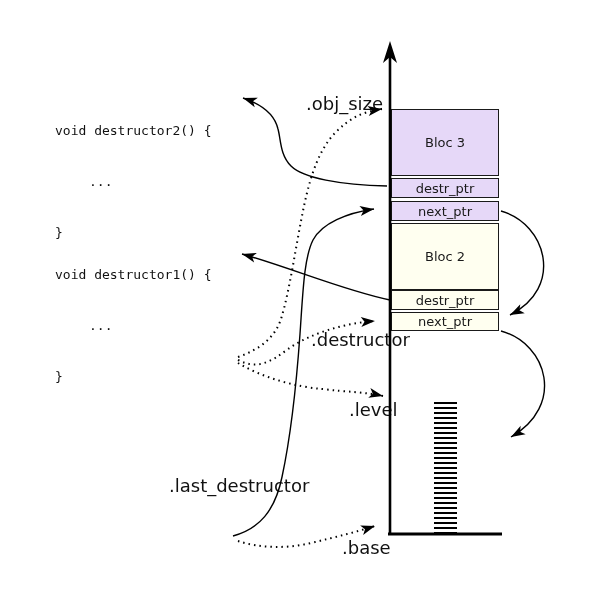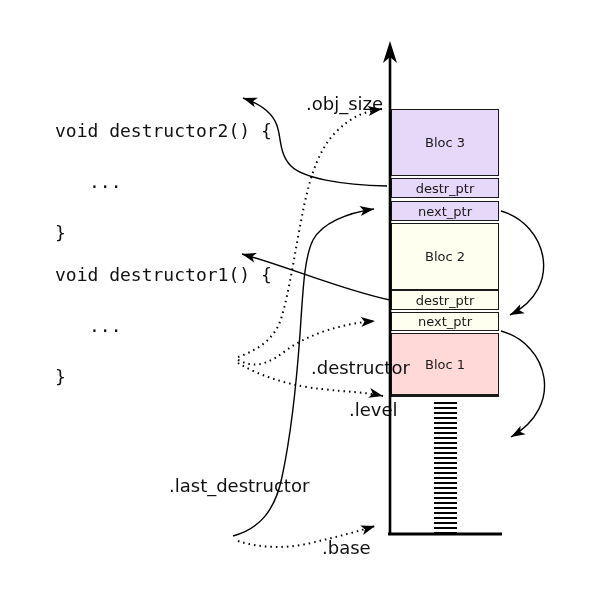--- a/index.html
+++ b/index.html
@@ -9,21 +9,21 @@
   }
   .block{
     position:absolute;left:391px;width:108px;
     border:1.2px solid #1a1a1a;
     display:flex;align-items:center;justify-content:center;
     font-size:13px;color:#1a1a1a;box-sizing:border-box;
   }
   .lbl{position:absolute;font-size:18px;color:#111;white-space:nowrap;}
   .code{
     position:absolute;font-family:"DejaVu Sans Mono","Liberation Mono",monospace;
-    font-size:18px;line-height:17px;color:#111;white-space:pre;
+    font-size:13px;line-height:17px;color:#111;white-space:pre;
   }
   .code .indent{padding-left:34px;}
   .hatch{
     position:absolute;left:434px;top:402px;width:23px;height:131px;
     background:repeating-linear-gradient(to bottom,#000 0px,#000 2.4px,#fff 2.4px,#fff 5px);
   }
   svg{position:absolute;left:0;top:0;}
 </style>
 </head>
 <body>
@@ -41,42 +41,39 @@
   </div>
   <div class="block" style="top: 223px; height: 67px; background-color: rgb(255, 255, 240);">
     <span>Bloc 2</span>
   </div>
   <div class="block" style="top: 290px; height: 20px; background-color: rgb(255, 255, 240);">
     <span>destr_ptr</span>
   </div>
   <div class="block" style="top: 312px; height: 19px; background-color: rgb(255, 255, 240);">
     <span>next_ptr</span>
   </div>
-  <div class="block" style="top: 333px; height: 64px; border-bottom-width: 3px; background-color: rgb(255, 216, 216);">
-    <span>Bloc 1</span>
-  </div>
 
   <div class="hatch"></div>
 
   <div class="code" style="left:55px;top:88px;">
     <div>void destructor2() {</div>
     <div class="indent">...</div>
     <div>}</div>
   </div>
   <div class="code" style="left:55px;top:232px;">
     <div>void destructor1() {</div>
     <div class="indent">...</div>
     <div>}</div>
   </div>
 
   <div class="lbl" style="left:306px;top:93px;">.obj_size</div>
-  <div class="lbl" style="left:311px;top:329px;margin-top:28px;">.destructor</div>
+  <div class="lbl" style="left:311px;top:329px;">.destructor</div>
   <div class="lbl" style="left:349px;top:399px;">.level</div>
   <div class="lbl" style="left:169px;top:455px;margin-top:20px;">.last_destructor</div>
-  <div class="lbl" style="left:322px;top:537px;">.base</div>
+  <div class="lbl" style="left:342px;top:537px;">.base</div>
 
   <svg width="600" height="600" viewBox="0 0 600 600">
     <defs>
       <marker id="ah" markerWidth="17" markerHeight="13" refX="15" refY="6" orient="auto" markerUnits="userSpaceOnUse">
         <path d="M1,1 L15,6 L1,11 L4.5,6 Z" fill="#000"></path>
       </marker>
     </defs>
 
     <line x1="390" y1="535" x2="390" y2="57" stroke="#000" stroke-width="2.6"></line>
     <polygon points="390,41 383,63 390,57 397,63" fill="#000"></polygon>

